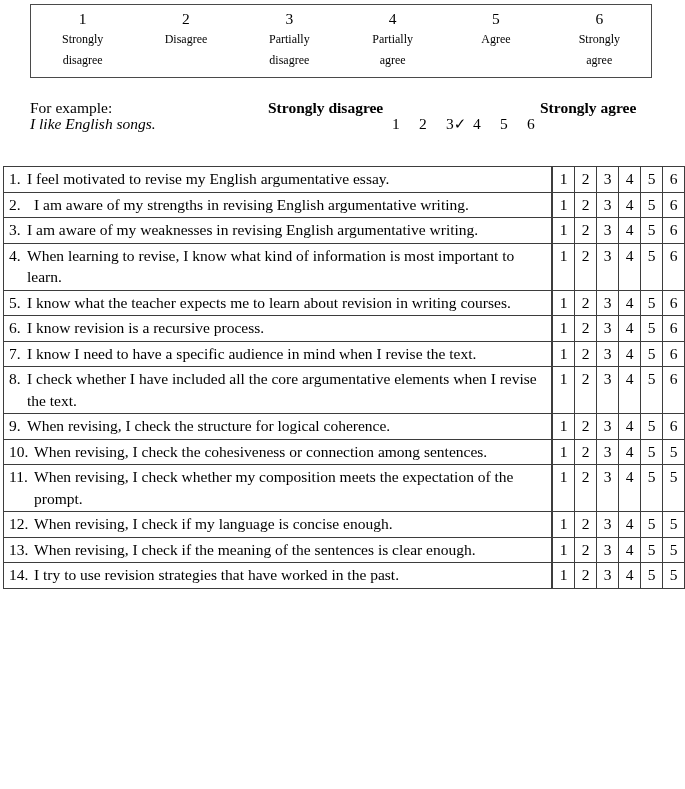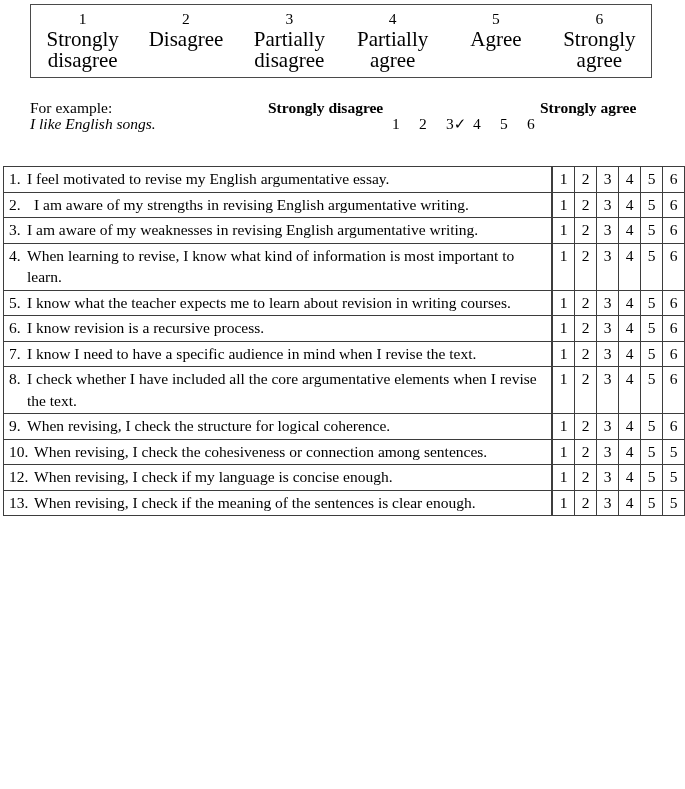--- a/index.html
+++ b/index.html
@@ -34,21 +34,21 @@
     align-items: center;
     justify-content: flex-start;
     padding-top: 3px;
     box-sizing: border-box;
   }
   .scale-num {
     font-size: 15.5px;
     line-height: 21px;
   }
   .scale-label {
-    font-size: 21px;
+    font-size: 12px;
     line-height: 21px;
     text-align: center;
     white-space: pre-line;
   }
 
   
   .example-row {
     position: absolute;
     left: 0;
     width: 576px;
@@ -340,20 +340,35 @@
         <td class="rate">1</td>
         <td class="rate">2</td>
         <td class="rate">3</td>
         <td class="rate">4</td>
         <td class="rate">5</td>
         <td class="rate">5</td>
       </tr>
       <tr>
         <td class="stmt">
           <div class="stmt-inner">
+            <span class="stmt-num num-wide">11.</span>
+            <span class="stmt-text">When revising, I check whether my composition meets the expectation of the prompt.</span>
+          </div>
+        </td>
+        <td class="gutter"></td>
+        <td class="rate">1</td>
+        <td class="rate">2</td>
+        <td class="rate">3</td>
+        <td class="rate">4</td>
+        <td class="rate">5</td>
+        <td class="rate">5</td>
+      </tr>
+      <tr>
+        <td class="stmt">
+          <div class="stmt-inner">
             <span class="stmt-num num-wide">12.</span>
             <span class="stmt-text">When revising, I check if my language is concise enough.</span>
           </div>
         </td>
         <td class="gutter"></td>
         <td class="rate">1</td>
         <td class="rate">2</td>
         <td class="rate">3</td>
         <td class="rate">4</td>
         <td class="rate">5</td>
@@ -367,14 +382,29 @@
           </div>
         </td>
         <td class="gutter"></td>
         <td class="rate">1</td>
         <td class="rate">2</td>
         <td class="rate">3</td>
         <td class="rate">4</td>
         <td class="rate">5</td>
         <td class="rate">5</td>
       </tr>
+      <tr>
+        <td class="stmt">
+          <div class="stmt-inner">
+            <span class="stmt-num num-wide">14.</span>
+            <span class="stmt-text">I try to use revision strategies that have worked in the past.</span>
+          </div>
+        </td>
+        <td class="gutter"></td>
+        <td class="rate">1</td>
+        <td class="rate">2</td>
+        <td class="rate">3</td>
+        <td class="rate">4</td>
+        <td class="rate">5</td>
+        <td class="rate">5</td>
+      </tr>
     </tbody>
 </table>
 
 </body></html>

